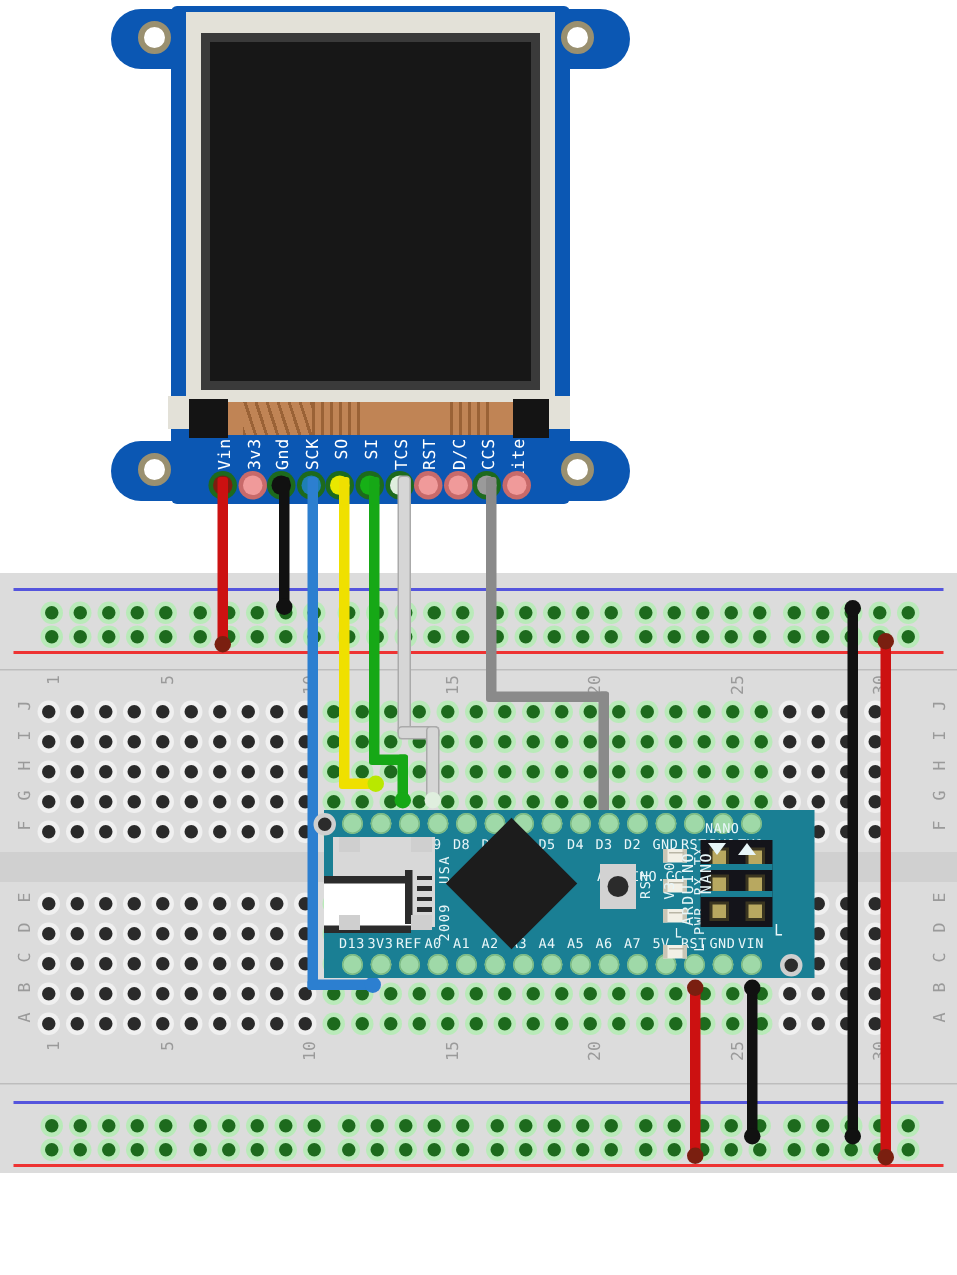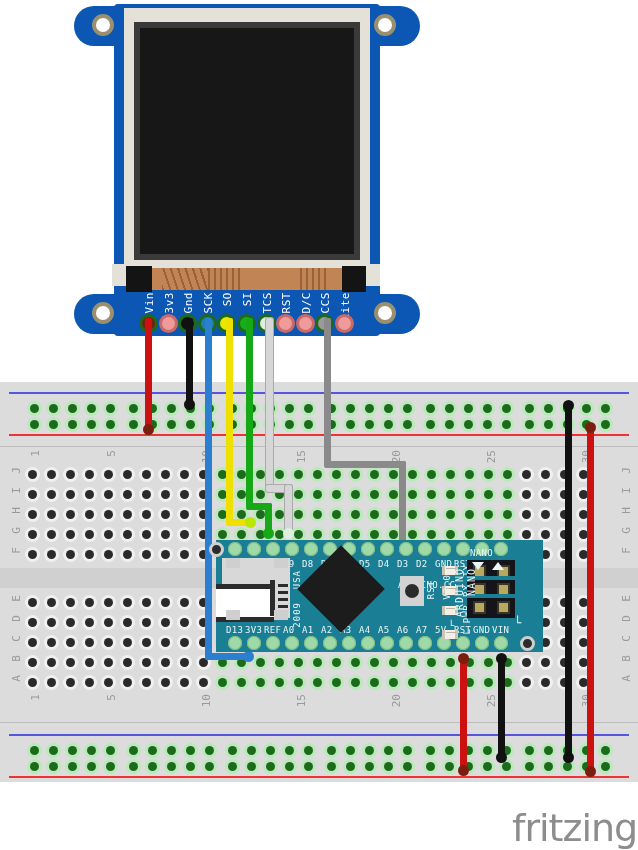--- a/index.html
+++ b/index.html
@@ -777,15 +777,14 @@
 
     <div class="wire" style="left:565px;top:404px;width:7px;height:356px;background:#111111;"></div>
     <div class="wcap" style="left:563px;top:400px;background:#111111;"></div>
     <div class="wcap" style="left:563px;top:752px;background:#111111;"></div>
 
     <div class="wire" style="left:587px;top:426px;width:7px;height:348px;background:#cc1111;"></div>
     <div class="wcap" style="left:585px;top:422px;background:#7a1f10;"></div>
     <div class="wcap" style="left:585px;top:766px;background:#7a1f10;"></div>
   </div>
 
-  <div class="abs" id="logo">fritzing</div>
 
 </div>
 
 </body></html>

